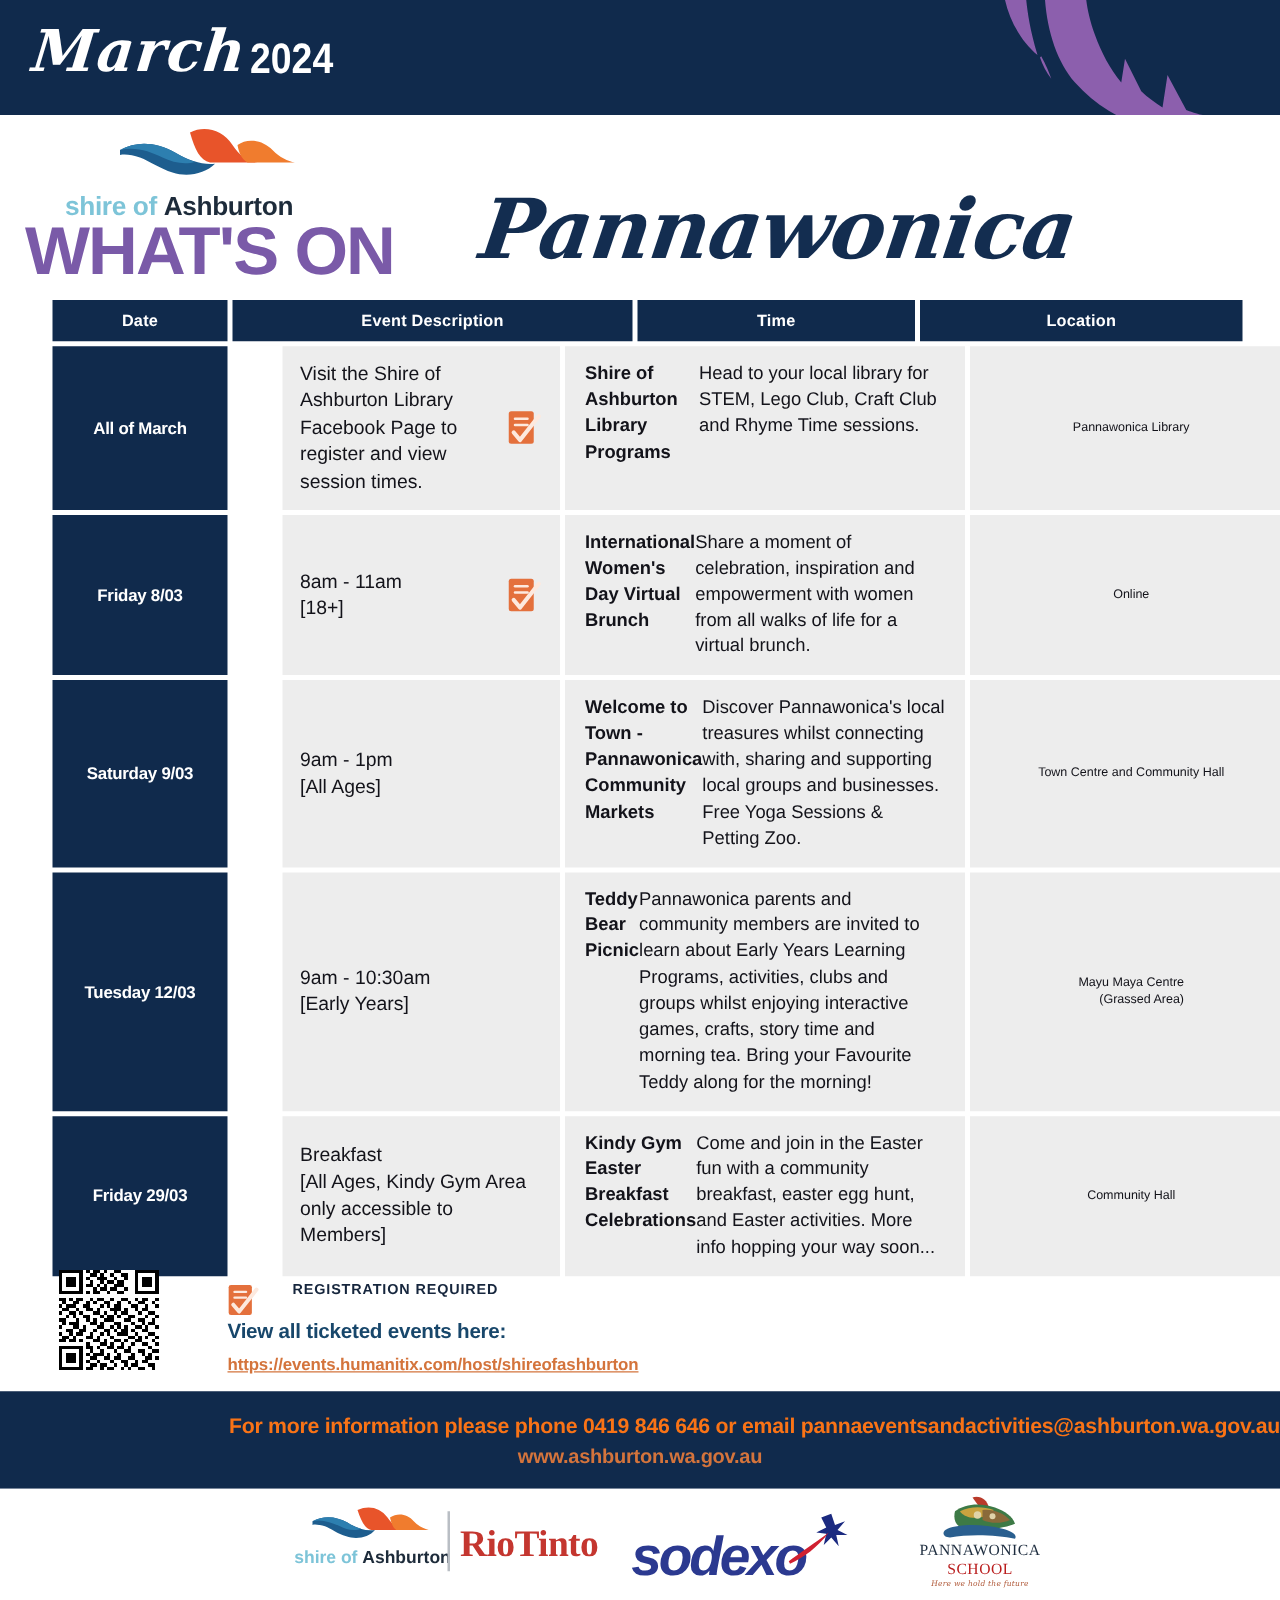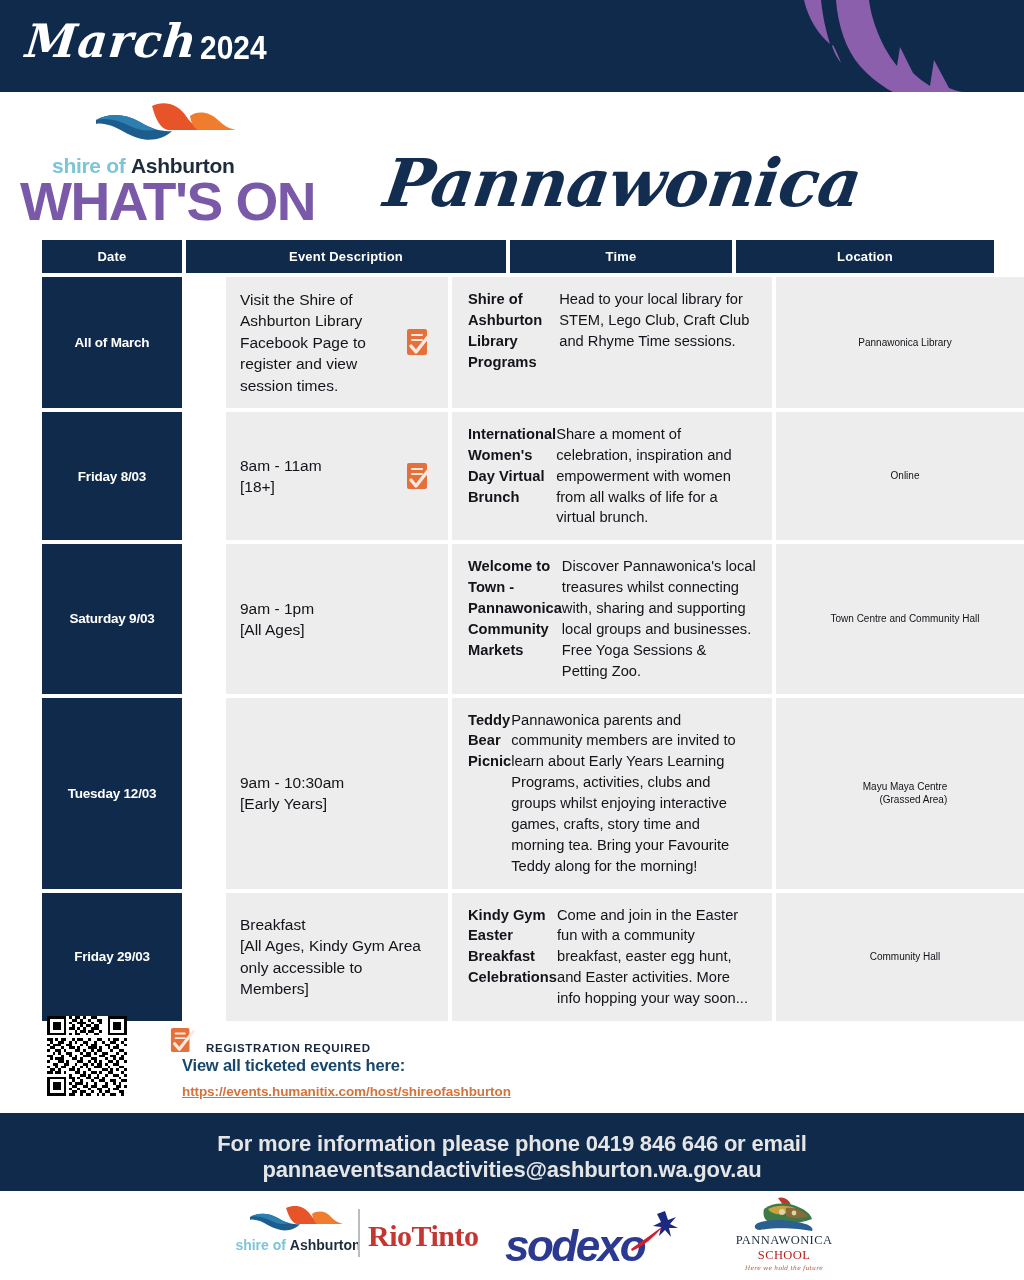--- a/index.html
+++ b/index.html
@@ -114,22 +114,22 @@
     white-space:pre-line;
   }
 
   
   .reg-icon { flex:0 0 28px; width:28px; height:30px; display:block; }
 
   
   .qrstrip { position:absolute; left:42px; top:1012px; width:700px; height:88px; }
   .qrbox { position:absolute; left:4px; top:4px; width:82px; height:80px; }
   .reg-line {
-    position:absolute; left:128px; top:14px;
-    display:flex; align-items:flex-end; gap:10px;
+    position:absolute; left:140px; top:14px;
+    display:flex; align-items:flex-start; gap:26px;
   }
   .reg-icon-lg { width:26px; height:28px; display:block; }
   .reg-label {
     font-size:11.5px; font-weight:700; color:#16263d;
     letter-spacing:0.7px;
   }
   .view-line {
     position:absolute; left:140px; top:44px;
     font-size:16.5px; font-weight:700; color:#18476b;
     letter-spacing:-0.2px;
@@ -139,22 +139,22 @@
     font-size:13.5px; font-weight:700; color:#d4743c;
     text-decoration:underline; letter-spacing:-0.1px;
   }
 
   
   .footer {
     position:absolute; left:0; top:1113px; width:1024px; height:78px;
     background:#102a4c; text-align:center;
   }
   .footer-info {
-    margin-top:18px; font-size:22px; font-weight:700;
-    color:#e5e5e5; letter-spacing:-0.2px;
+    margin-top:18px; font-size:17px; font-weight:700;
+    color:#f97316; letter-spacing:-0.2px;text-align:right;
   }
   .footer-web {
     margin-top:6px; font-size:16px; font-weight:700;
     color:#d4743c; letter-spacing:-0.2px;
   }
 
   
   .sponsors {
     position:absolute; left:0; top:1191px; width:1024px; height:89px;
     background:#ffffff;

